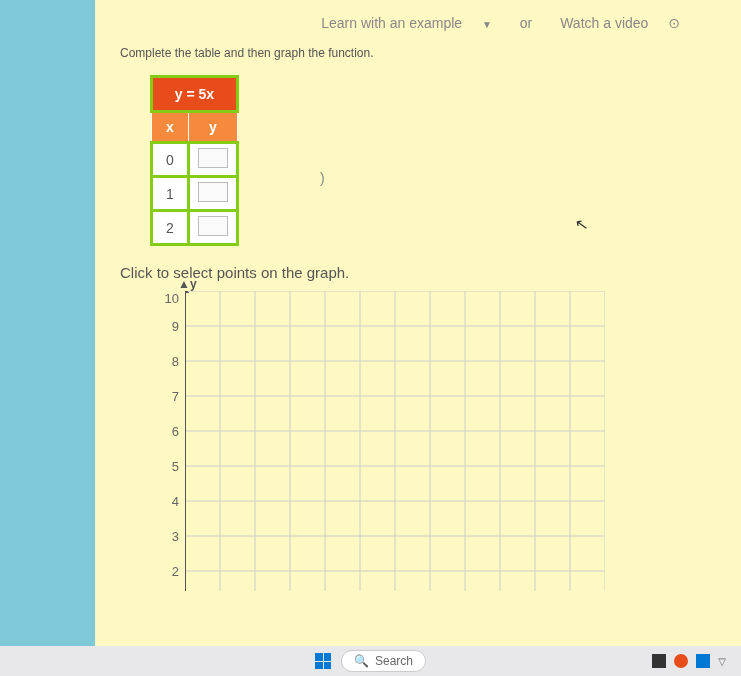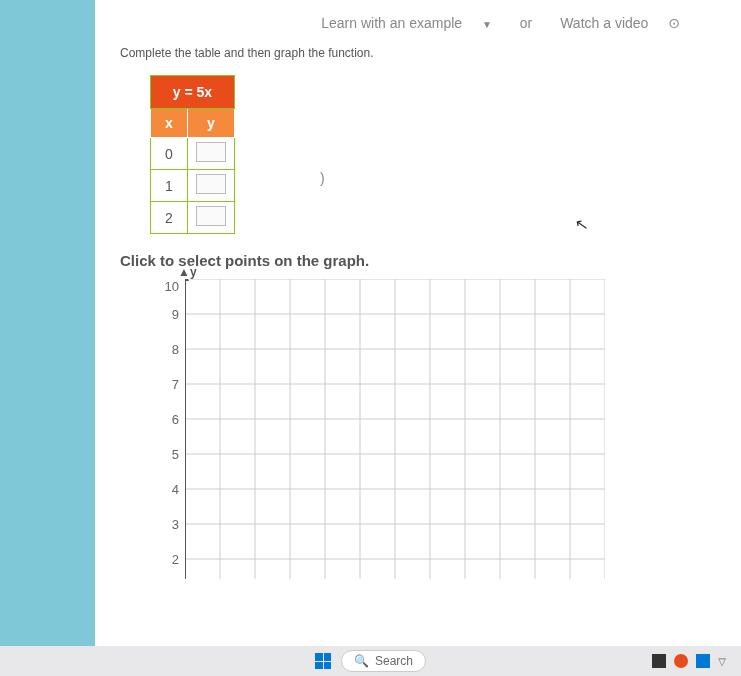--- a/index.html
+++ b/index.html
@@ -10,21 +10,21 @@
       height: 676px;
       position: relative;
       overflow: hidden;
     }
     .content-area {
       position: absolute;
       left: 95px;
       top: 0;
       right: 0;
       bottom: 30px;
-      background: #ffffff;
+      background: #fef9c3;
       padding: 15px 25px;
     }
     .top-links {
       text-align: right;
       color: #888;
       font-size: 14px;
       margin-bottom: 15px;
       padding-right: 20px;
     }
     .top-links span { margin: 0 8px; }
@@ -48,40 +48,39 @@
     }
     .func-table .col-head {
       background: #f58a3c;
       color: #fff;
       text-align: center;
       padding: 6px 14px;
       font-weight: bold;
       border: 1px solid #fff;
     }
     .func-table td {
-      border: 1px solid #84cc16;
+      border: 3px solid #84cc16;
       padding: 4px 8px;
       text-align: center;
       background: #fff;
       height: 28px;
     }
     .func-table .x-cell { width: 36px; color: #555; }
     .func-table .y-input {
       width: 30px;
       height: 20px;
       border: 1px solid #bbb;
       background: #fafafa;
       display: inline-block;
     }
     .sub-instruction {
       color: #555;
       font-size: 15px;
       margin-top: 18px;
       margin-bottom: 10px;
-      font-weight: bold;
     }
     .graph-wrap {
       margin-left: 30px;
       position: relative;
     }
     .y-label {
       position: absolute;
       left: 28px;
       top: -14px;
       font-size: 12px;

